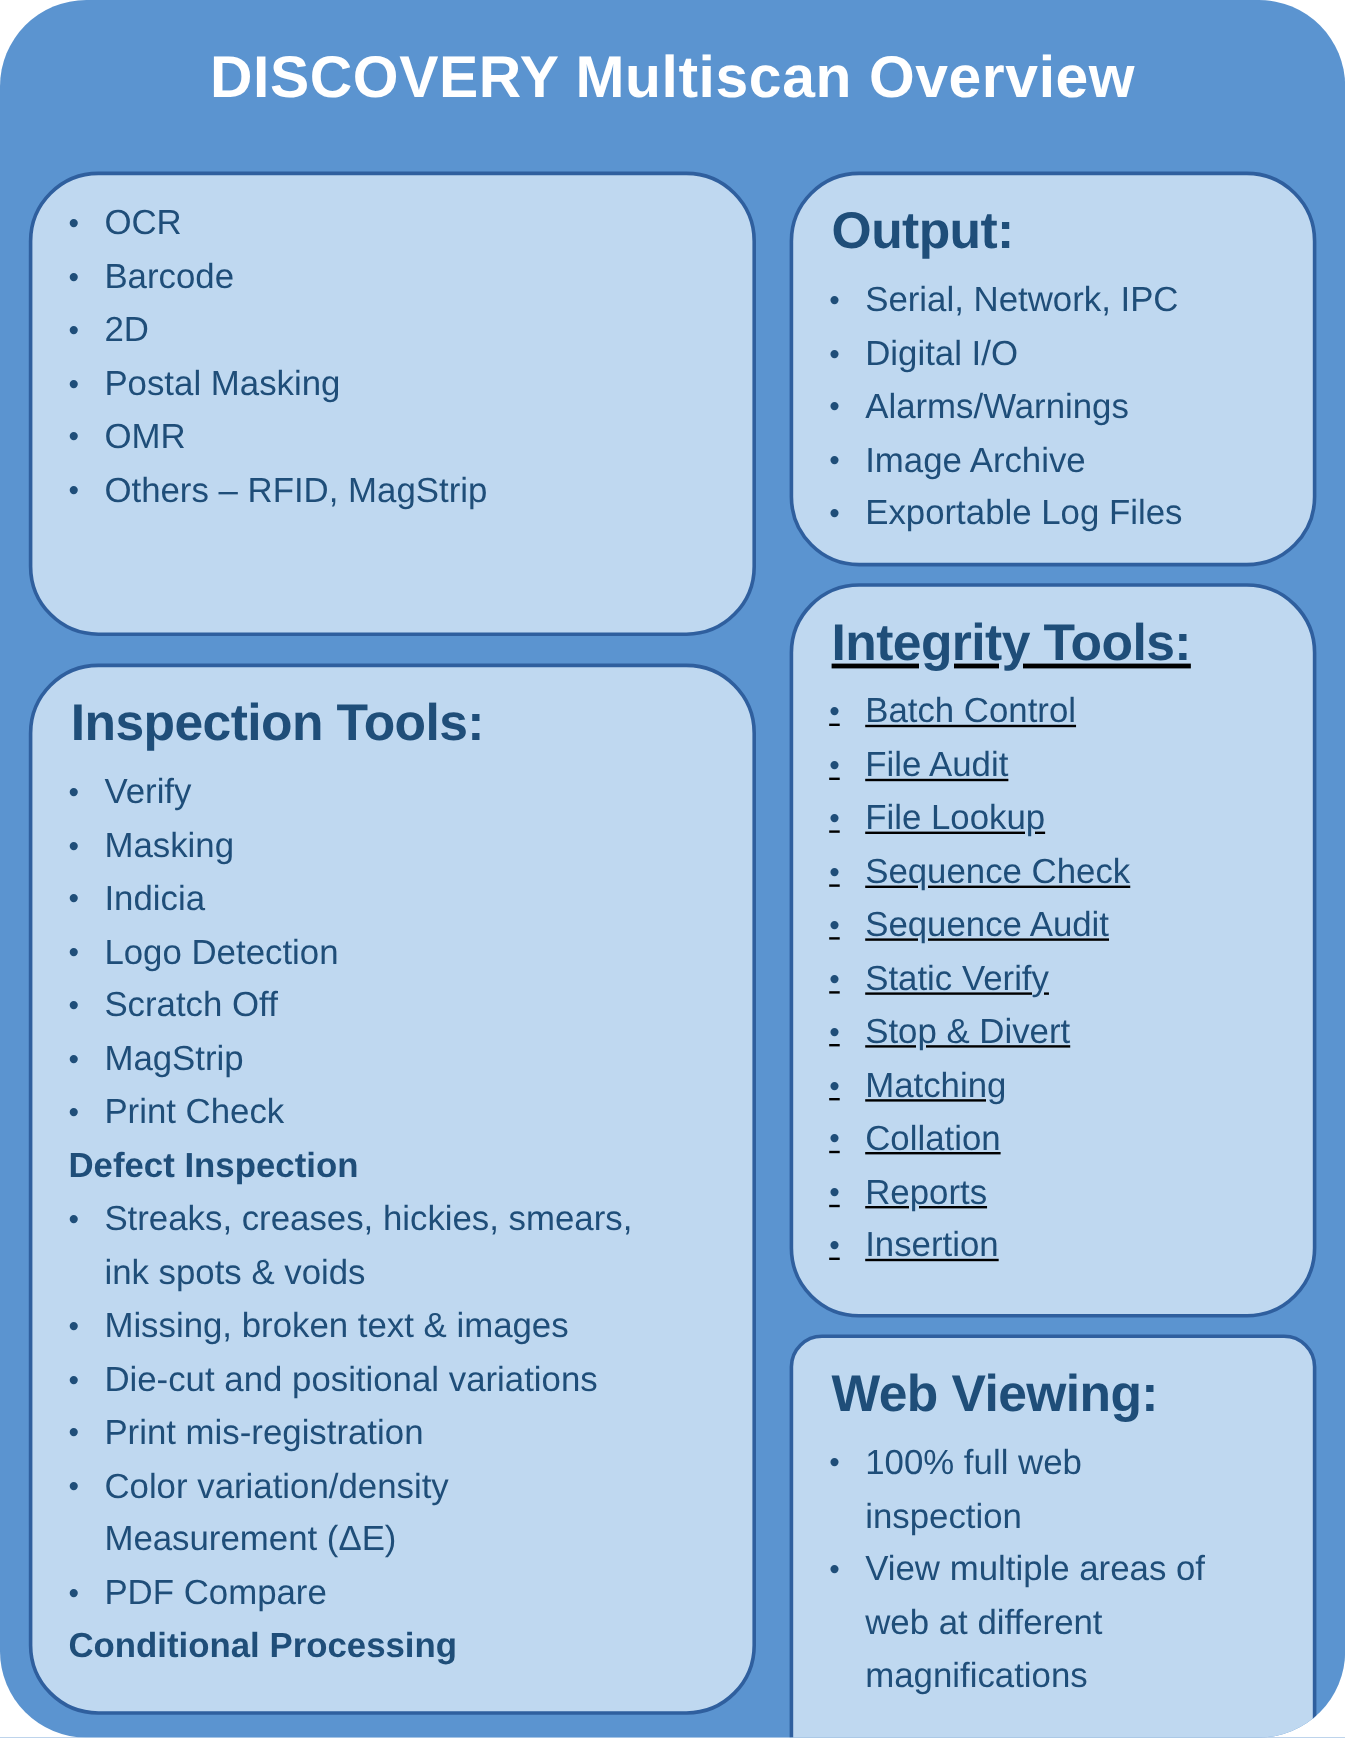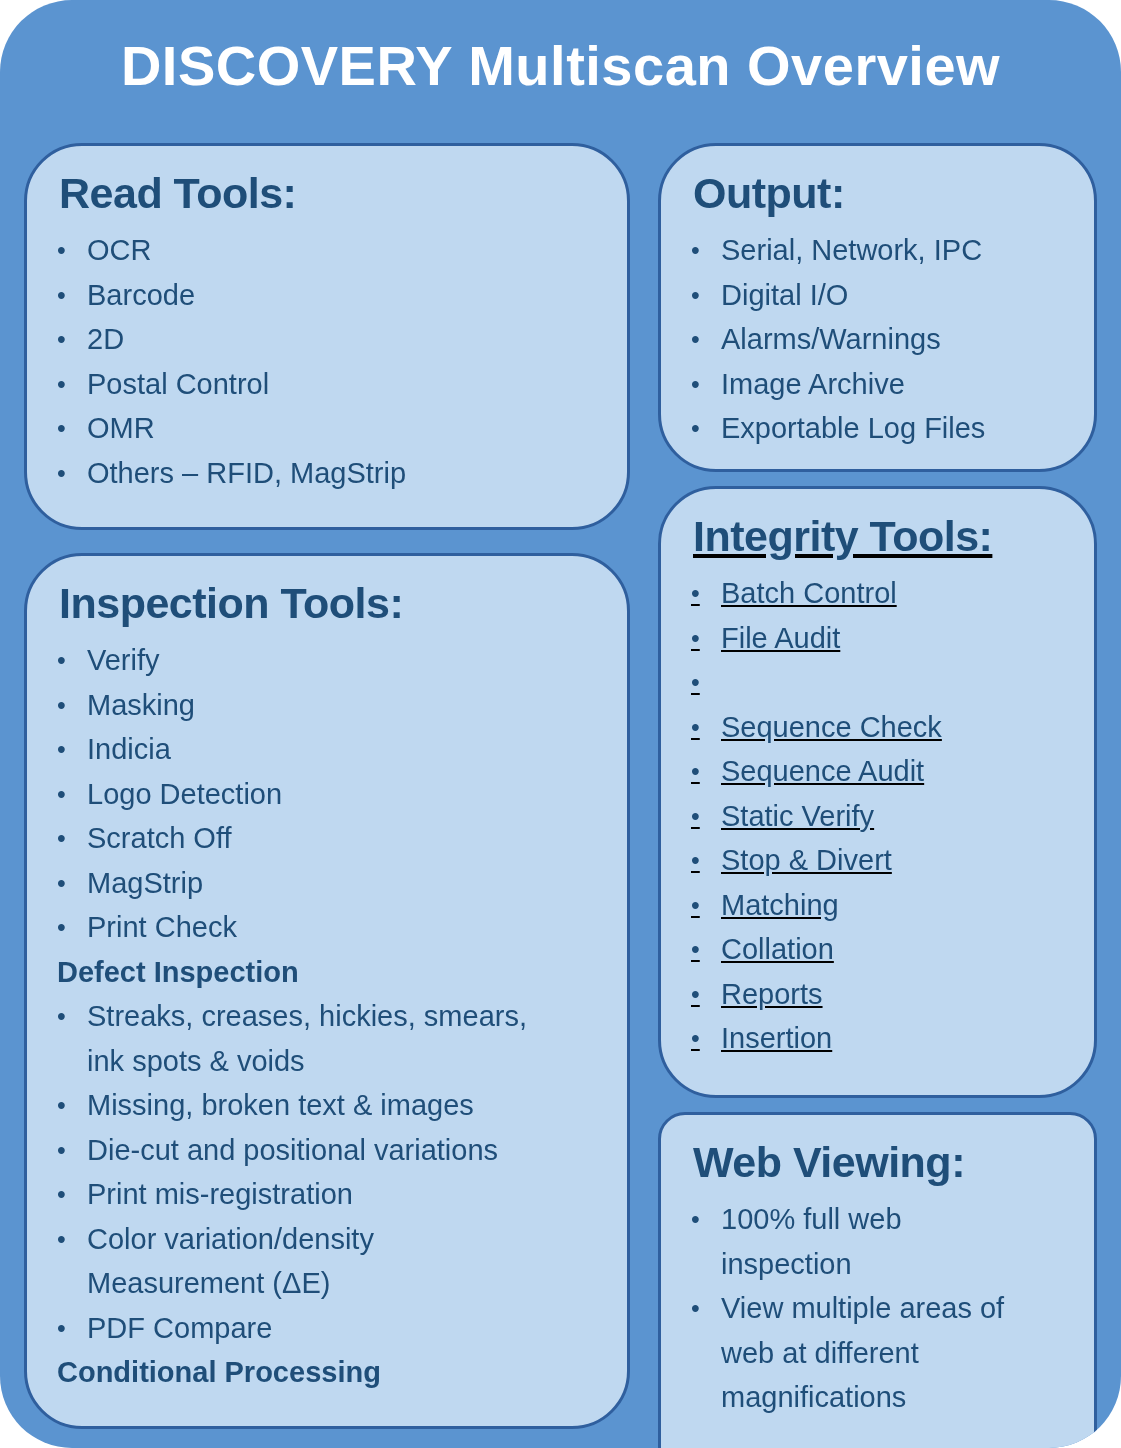--- a/index.html
+++ b/index.html
@@ -20,21 +20,21 @@
     width: 1121px;
     height: 1448px;
     background: var(--background);
     border-radius: 72px;
     overflow: hidden;
   }
   .title {
     margin: 0;
     padding-top: 36px;
     text-align: center;
-    font-size: 56px;
+    font-size: 49px;
     line-height: 59px;
     font-weight: 700;
     color: var(--title-text);
     letter-spacing: 0.5px;
   }
   .content {
     display: flex;
     gap: 28px;
     padding: 0 24px;
     margin-top: 48px;
@@ -100,37 +100,36 @@
 </head>
 <body>
 
 <div class="slide">
   <h1 class="title">DISCOVERY Multiscan Overview</h1>
 
   <div class="content">
 
     <div class="col-left">
       <div class="panel panel-read">
-        <h2>Read Tools:</h2>
         <ul>
             <li class="bullet-item">
               <span class="bullet">•</span>
               <span class="item-text">OCR</span>
             </li>
             <li class="bullet-item">
               <span class="bullet">•</span>
               <span class="item-text">Barcode</span>
             </li>
             <li class="bullet-item">
               <span class="bullet">•</span>
               <span class="item-text">2D</span>
             </li>
             <li class="bullet-item">
               <span class="bullet">•</span>
-              <span class="item-text">Postal Control</span>
+              <span class="item-text">Postal Masking</span>
             </li>
             <li class="bullet-item">
               <span class="bullet">•</span>
               <span class="item-text">OMR</span>
             </li>
             <li class="bullet-item">
               <span class="bullet">•</span>
               <span class="item-text">Others – RFID, MagStrip</span>
             </li>
           </ul>
@@ -234,20 +233,21 @@
             <li class="bullet-item">
               <span class="bullet">•</span>
               <span class="item-text">Batch Control</span>
             </li>
             <li class="bullet-item">
               <span class="bullet">•</span>
               <span class="item-text">File Audit</span>
             </li>
             <li class="bullet-item">
               <span class="bullet">•</span>
+              <span class="item-text">File Lookup</span>
             </li>
             <li class="bullet-item">
               <span class="bullet">•</span>
               <span class="item-text">Sequence Check</span>
             </li>
             <li class="bullet-item">
               <span class="bullet">•</span>
               <span class="item-text">Sequence Audit</span>
             </li>
             <li class="bullet-item">

